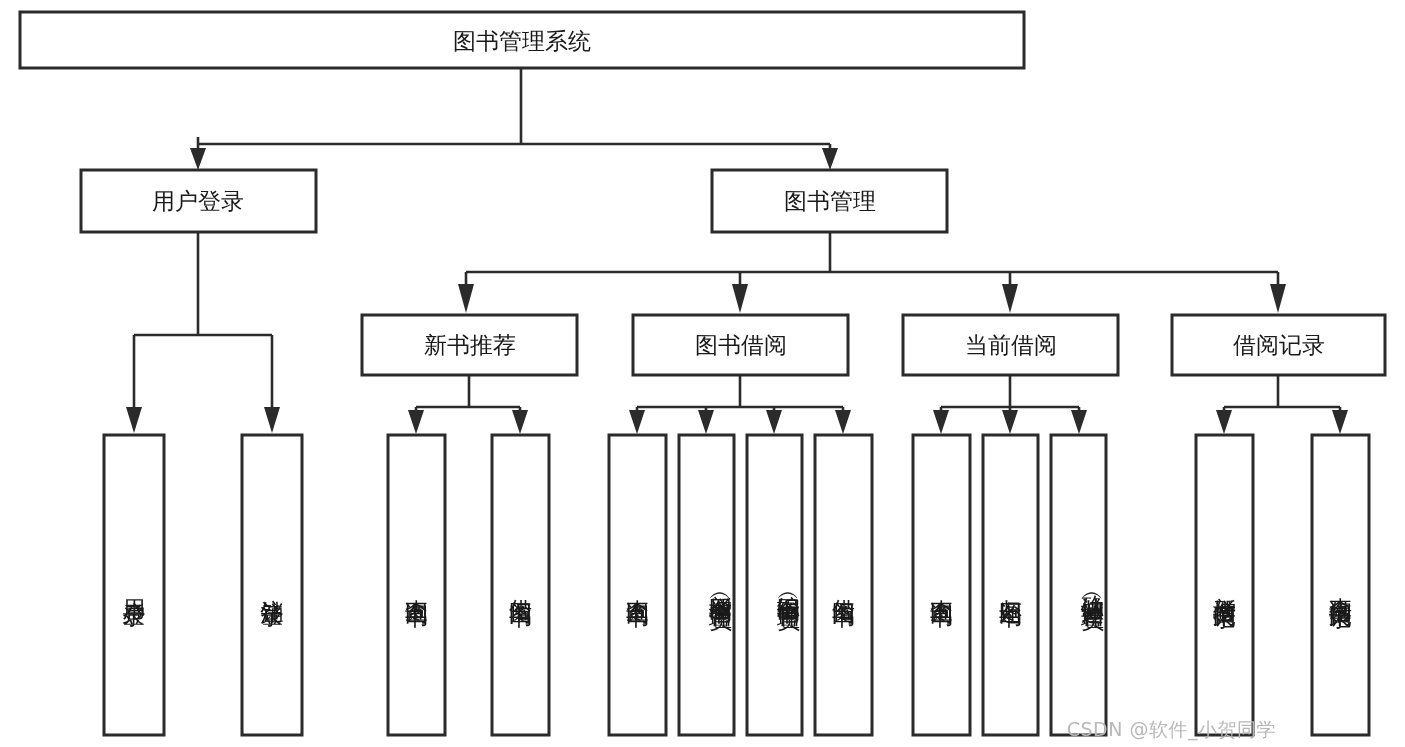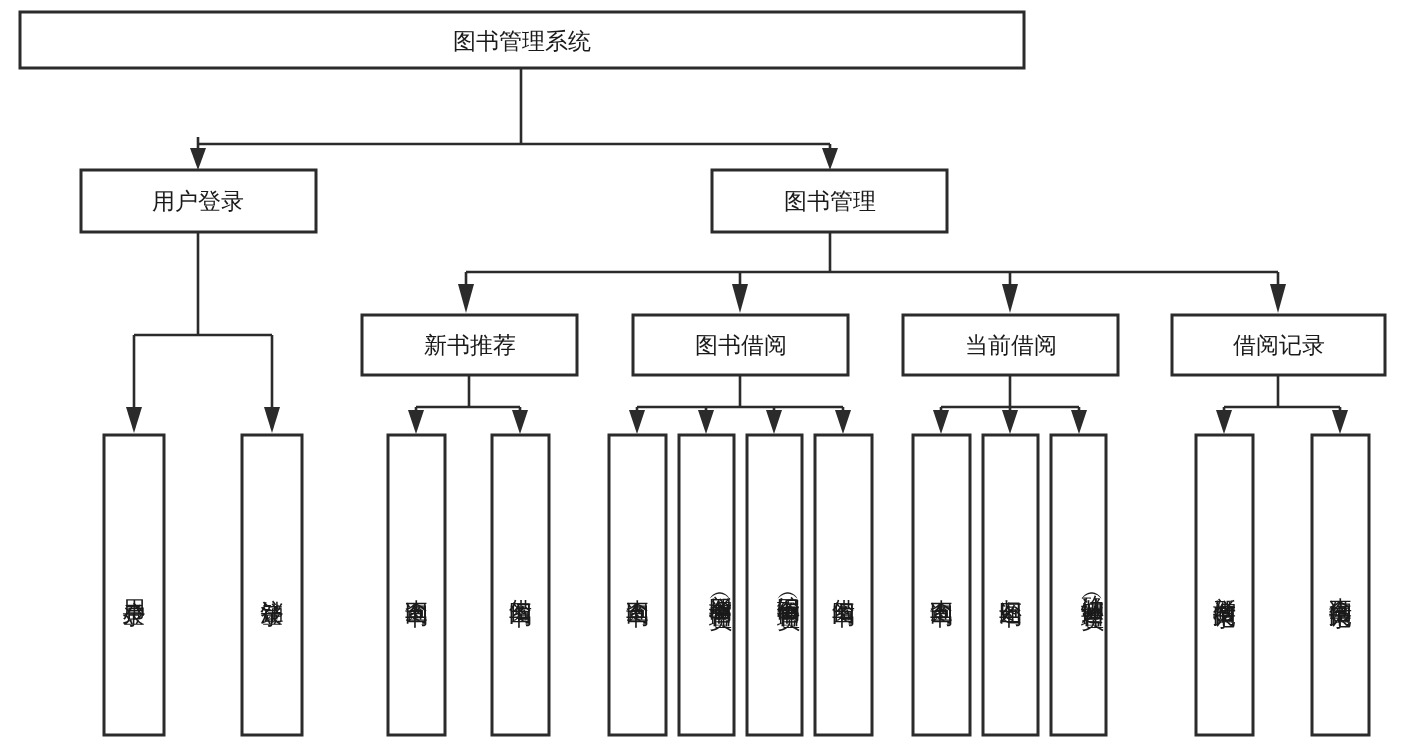--- a/index.html
+++ b/index.html
@@ -199,14 +199,15 @@
   <div class="vlabel" style="left:747px; top:441px; width:55px; height:290px; display:flex; align-items:flex-start; justify-content:center;">编辑图书（管理员）</div>
   <div class="vlabel" style="left:815px; top:435px; width:57px; height:300px; display:flex; align-items:center; justify-content:center;">借阅图书</div>
 
   <div class="vlabel" style="left:913px; top:435px; width:57px; height:300px; display:flex; align-items:center; justify-content:center;">查询图书</div>
   <div class="vlabel" style="left:983px; top:435px; width:55px; height:300px; display:flex; align-items:center; justify-content:center;">归还图书</div>
   <div class="vlabel" style="left:1051px; top:441px; width:55px; height:290px; display:flex; align-items:flex-start; justify-content:center;">确认归还（管理员）</div>
 
   <div class="vlabel" style="left:1196px; top:435px; width:57px; height:300px; display:flex; align-items:center; justify-content:center;">新增借阅记录</div>
   <div class="vlabel" style="left:1312px; top:435px; width:57px; height:300px; display:flex; align-items:center; justify-content:center;">查询借阅记录</div>
 
+  <div class="watermark">CSDN @软件_小贺同学</div>
 
 </div>
 
 </body></html>

